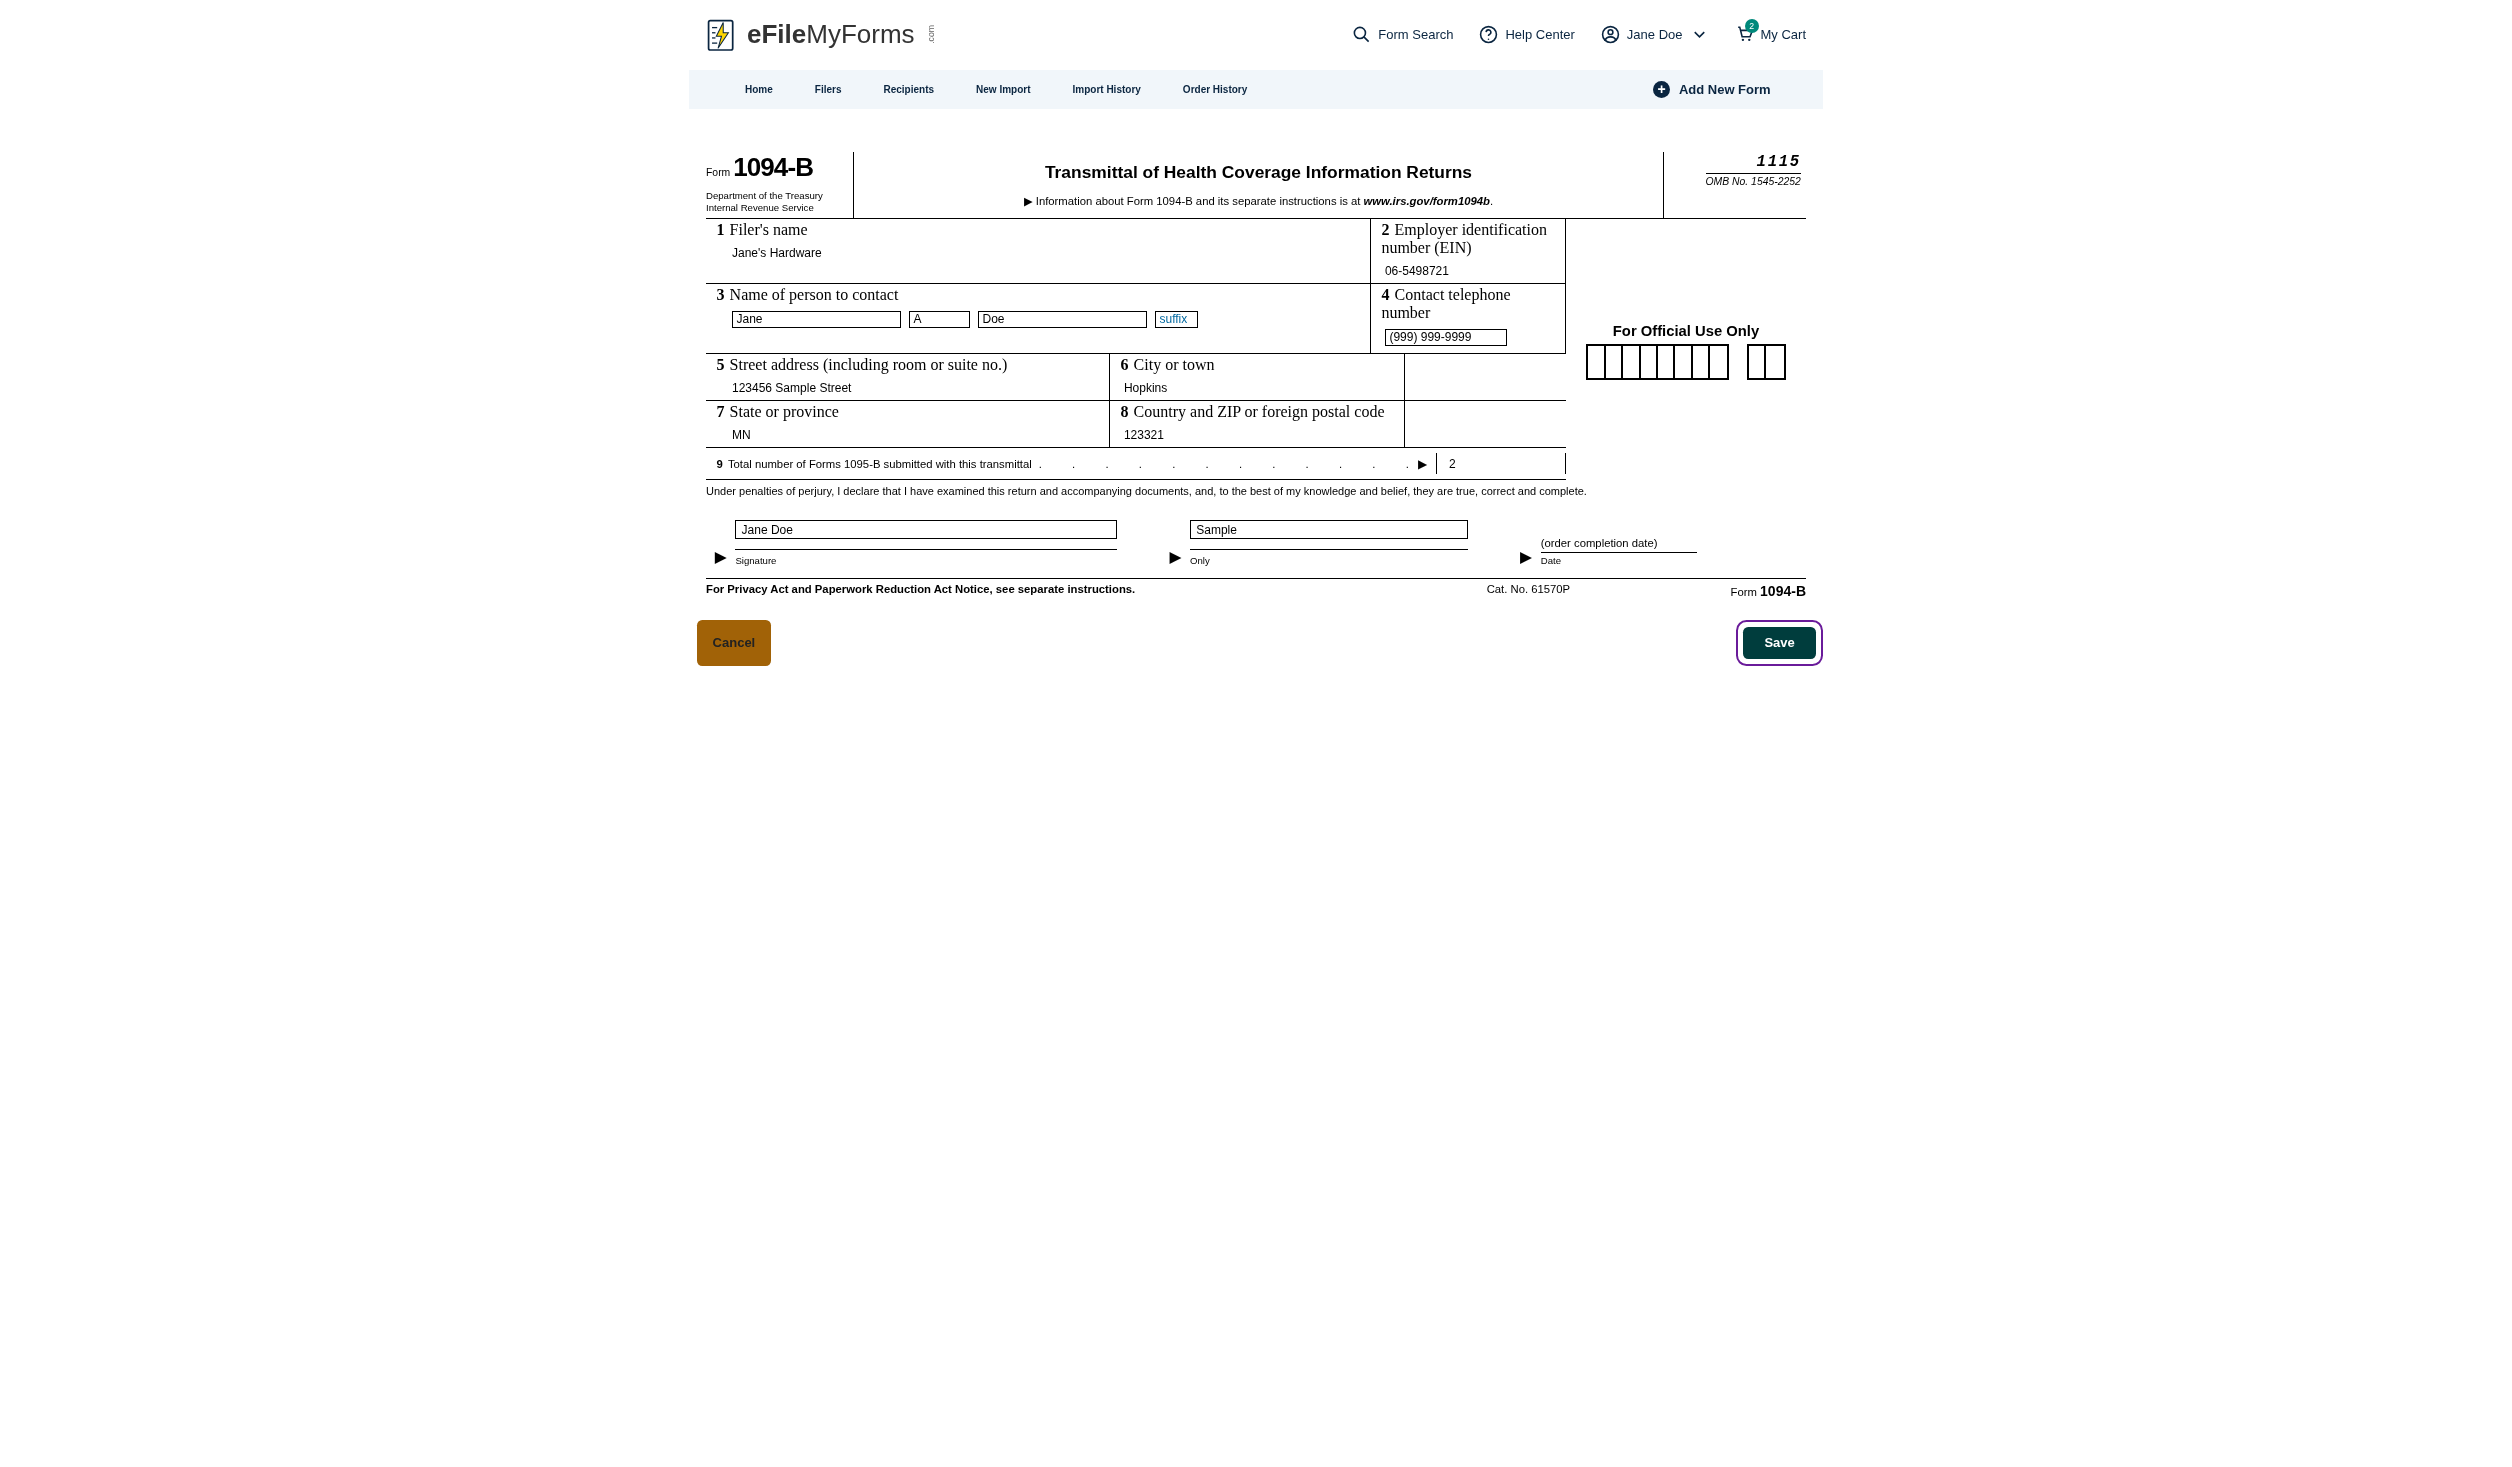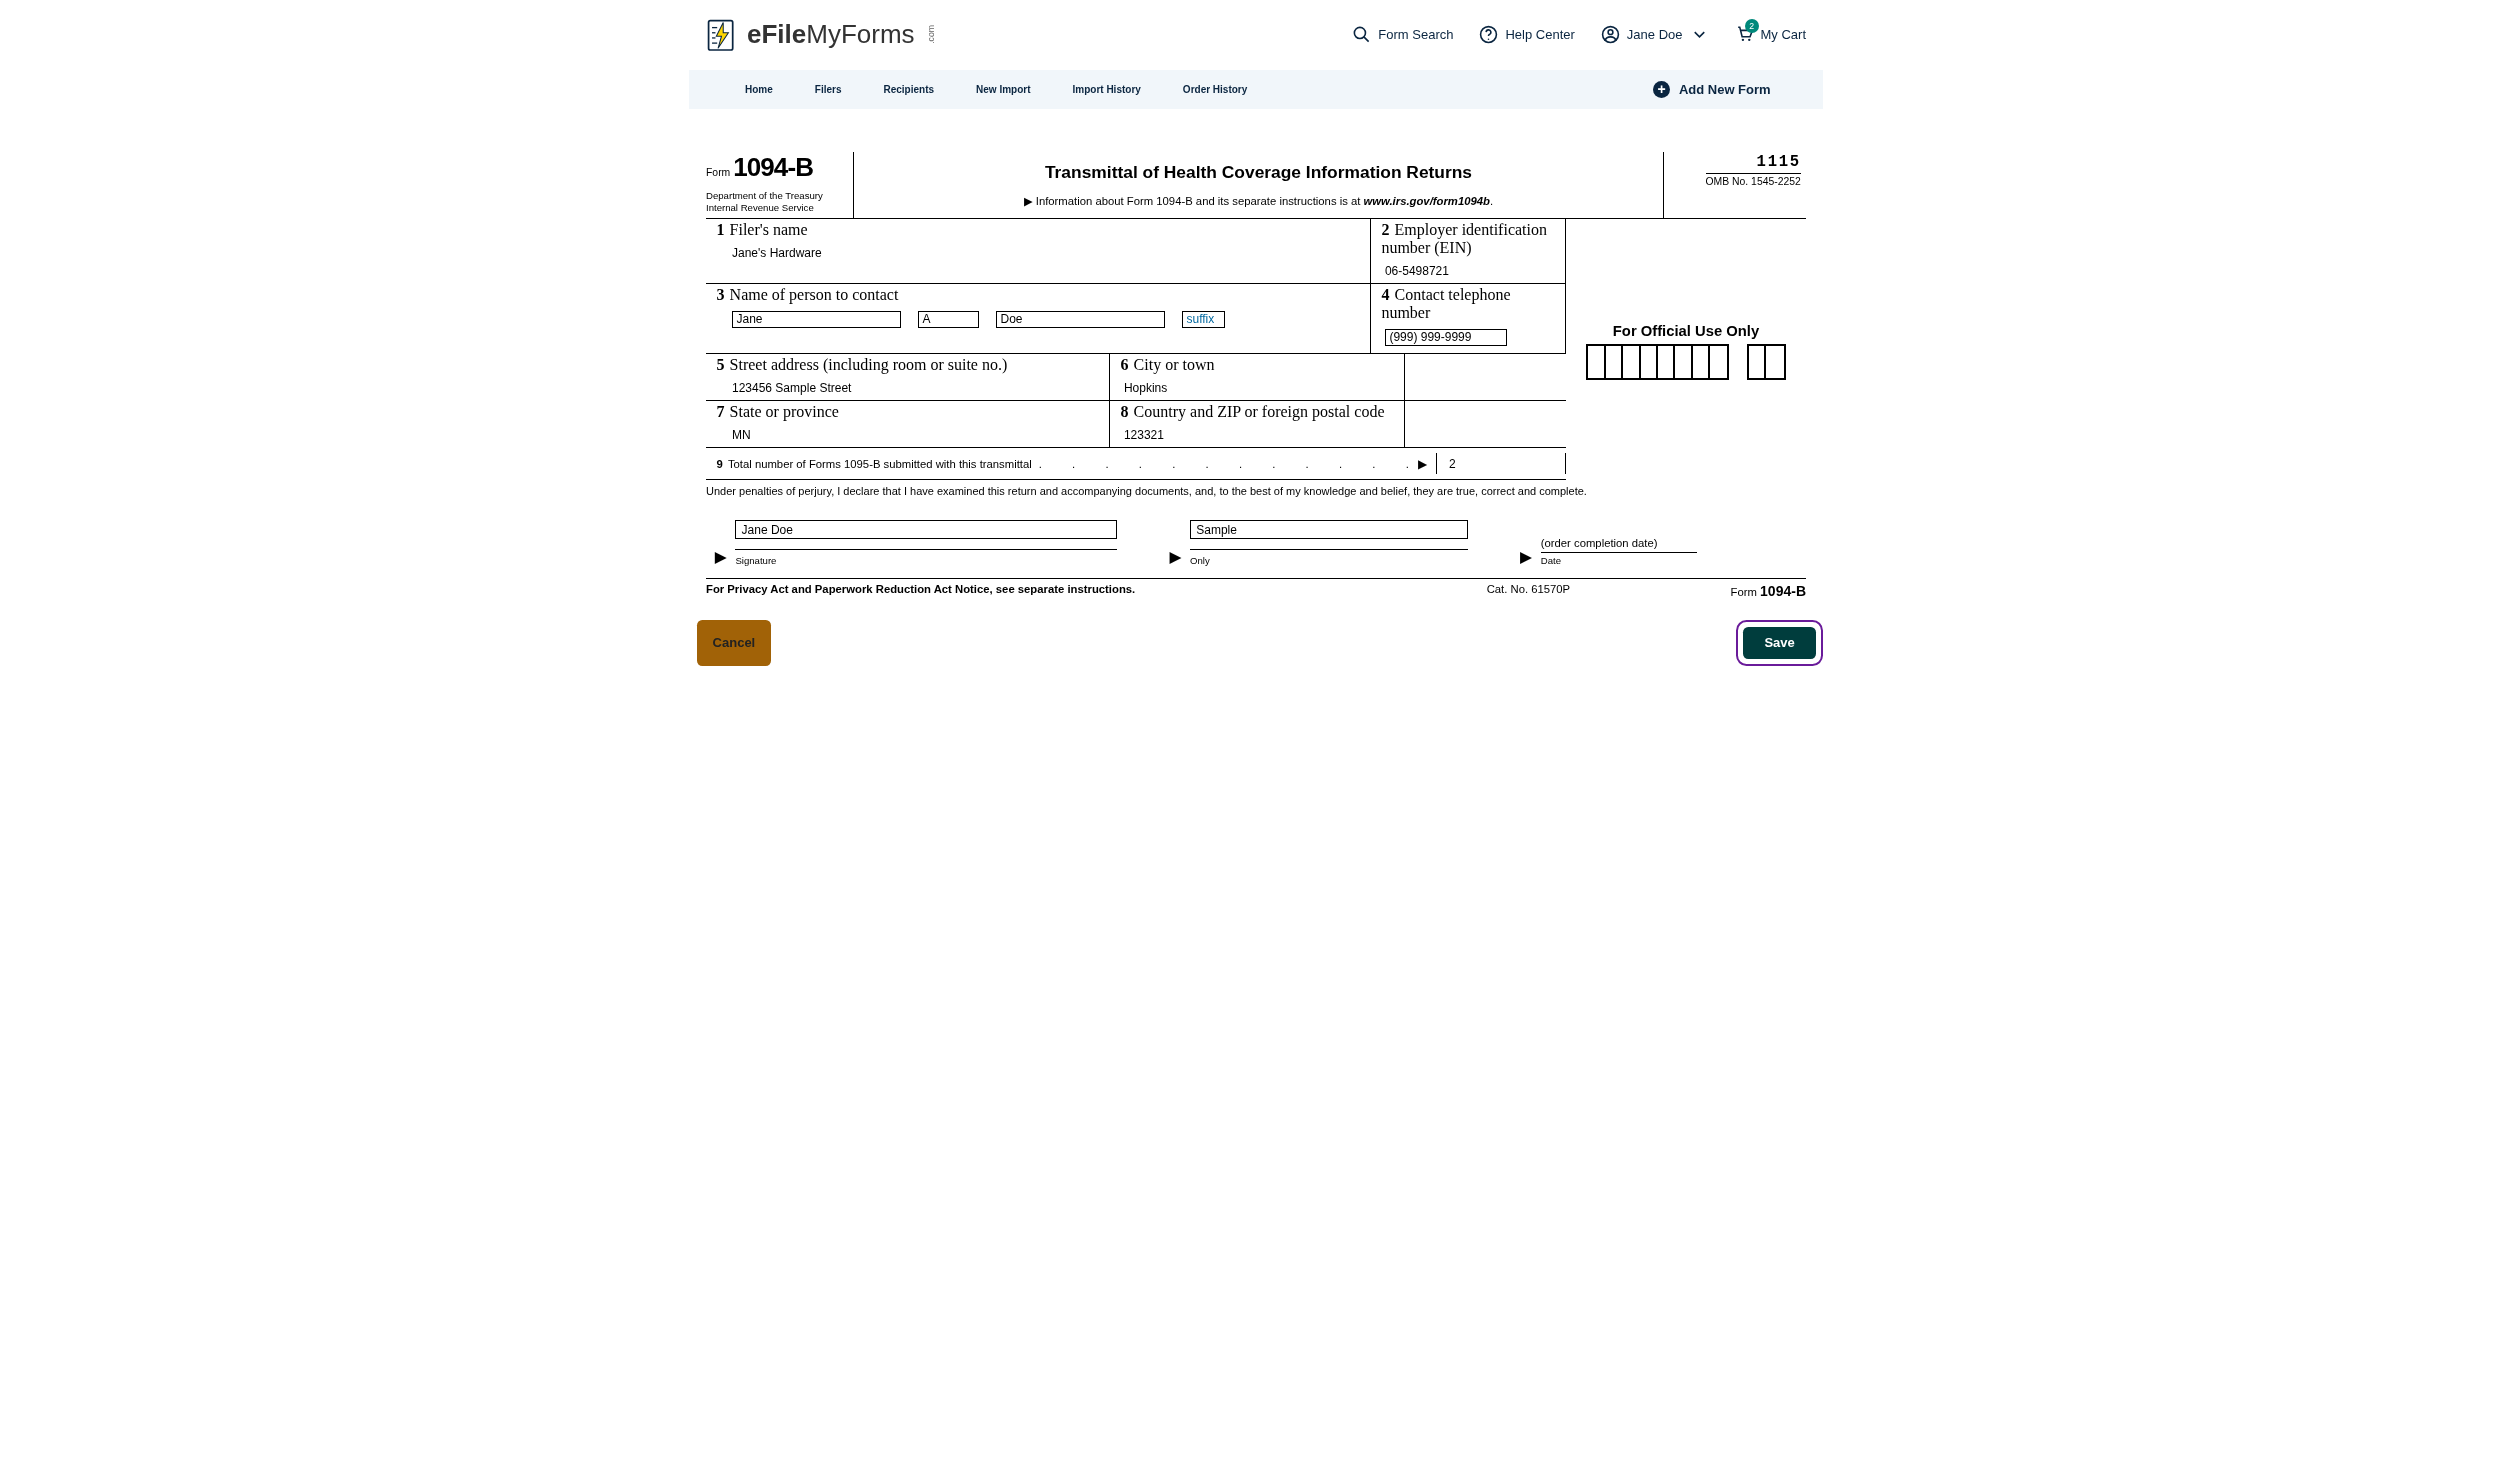--- a/index.html
+++ b/index.html
@@ -31,21 +31,21 @@
 .form-doc { margin: 43px 78px 17.4px 78px; font-family: Arial, Helvetica, sans-serif; }
 .form-header { display: flex; border-bottom: 1.7px solid #000; }
 .fh-left { width: 148px; border-right: 1.7px solid #000; padding: 0 3.5px 3.5px 0; }
 .form-num { font-size: 10.4px; }
 .form-num-big { font-size: 26px; font-weight: 900; letter-spacing: -0.9px; }
 .dept { font-size: 9.6px; margin-top: 7px; line-height: 1.3; }
 .fh-mid { flex: 1; text-align: center; padding: 7px 8.7px; }
 .fh-title { font-size: 17.4px; font-weight: 700; margin-top: 3.5px; }
 .fh-info { font-size: 11.3px; margin-top: 12px; }
 .fh-info b { font-style: italic; }
-.fh-right { width: 143px; border-left: 1.7px solid #000; text-align: right; padding: 1.7px 5.2px; }
+.fh-right { width: 143px; border-left: 1.7px solid #000; text-align: right; padding: 1.7px 5.2px; font-style: italic; }
 .r-code { font-family: 'Courier New', monospace; font-size: 15.6px; font-weight: 700; letter-spacing: 1.7px; }
 .r-omb { font-size: 10.4px; border-top: 0.9px solid #000; display: inline-block; padding-top: 1.7px; margin-top: 1.7px; }
 
 .form-body { display: flex; }
 .fb-main { flex: 1; }
 .fb-side { width: 240px; padding-top: 104px; text-align: center; }
 .official { font-size: 14.8px; font-weight: 700; }
 .boxes { display: flex; gap: 17.4px; justify-content: center; margin-top: 5.2px; }
 .boxgroup { display: flex; border: 2.6px solid #000; height: 36px; }
 .boxgroup .cell { width: 17.4px; border-right: 2.6px solid #000; }
@@ -55,21 +55,21 @@
 .field { padding: 1.7px 5.2px 3.5px 10.4px; font-size: 10.4px; }
 .field-label { font-size: 16px; font-family: Liberation Serif, serif; }
 .field-num { font-weight: 700; margin-right: 5.2px; }
 .field-val { font-size: 12px; padding: 7px 0 1.7px 15.6px; }
 .col-a { flex: 1; border-right: 0.9px solid #000; }
 .col-b { width: 195px; border-right: 0.9px solid #000; }
 .col-half { width: 404px; border-right: 0.9px solid #000; }
 .col-half2 { width: 295px; border-right: 0.9px solid #000; }
 
 .inputbox { border: 0.9px solid #000; font-size: 12px; height: 17.4px; padding: 0 3.5px; display: inline-flex; align-items: center; background: #fff; }
-.name-inputs { display: flex; gap: 17px; padding: 7px 0 3.5px 15.6px; }
+.name-inputs { display: flex; gap: 8px; padding: 7px 0 3.5px 15.6px; }
 .phone-input { margin: 7px 0 3.5px 3.5px; }
 .placeholder { color: #0369a1; }
 
 .row9 { display: flex; border-bottom: 1.7px solid #000; align-items: center; padding: 5.2px 0 5.2px 10.4px; font-size: 11.3px; }
 .row9 .dots { flex: 1; letter-spacing: 5.2px; padding: 0 7px; overflow: hidden; white-space: nowrap; }
 .row9 .arrow { font-size: 12px; margin-right: 8.7px; }
 .row9 .valbox { border-left: 0.9px solid #000; border-right: 0.9px solid #000; padding: 3.5px 12px; font-size: 12px; min-width: 130px; align-self: stretch; display: flex; align-items: center; }
 
 .perjury { font-size: 11px; padding: 5.2px 0 14px 0; }
 

